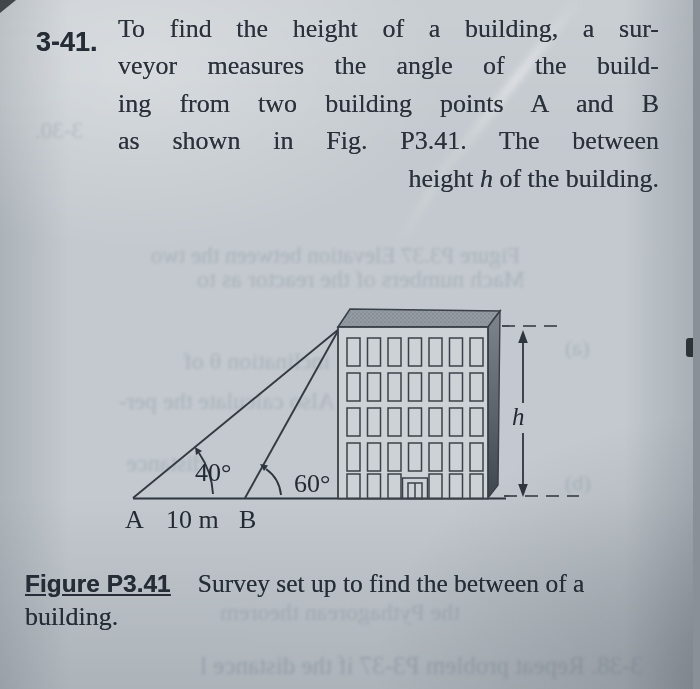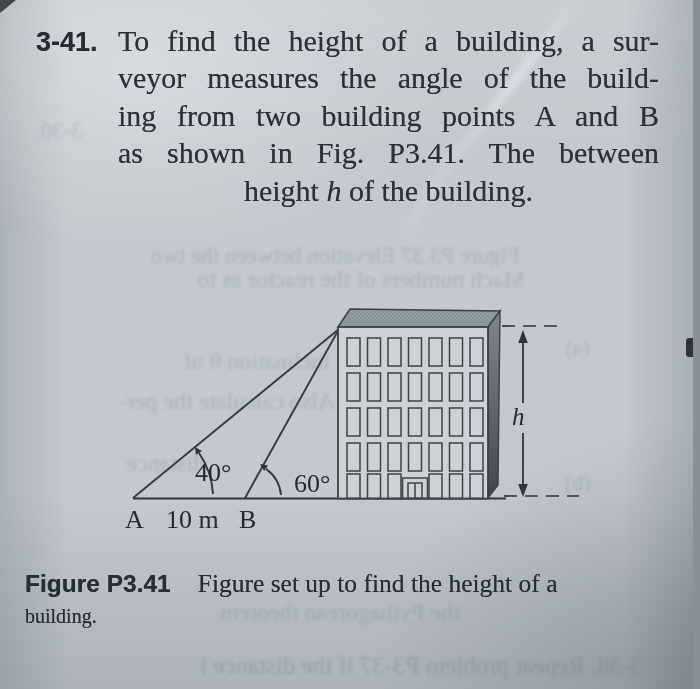--- a/index.html
+++ b/index.html
@@ -15,36 +15,36 @@
     color:#2e343d;
   }
   
   .pnum{
     position:absolute;left:36px;top:29px;
     font-family:"Liberation Sans", sans-serif;font-weight:bold;
     font-size:27px;line-height:27px;color:#272d36;
     text-shadow:0 0 .6px rgba(39,45,54,.75);
   }
   .plines{
-    position:absolute;left:118px;top:22px;width:541px;
-    font-size:30px;line-height:37.4px;color:#2b313a;
+    position:absolute;left:118px;top:10px;width:541px;
+    font-size:26px;line-height:37.4px;color:#2b313a;
     text-shadow:0 0 .6px rgba(43,49,58,.7);
   }
   .jline{text-align:justify;text-align-last:justify;}
-  .lline{text-align:center;}
+  .lline{text-align:right;}
   .it{font-style:italic;}
   
   .caption{position:absolute;left:25px;top:567px;width:640px;color:#272d36;}
   .cap1{display:flex;align-items:baseline;gap:27px;line-height:33px;}
   .cap-label{
     font-family:"Liberation Sans", sans-serif;font-weight:bold;font-size:24.5px;
-    text-shadow:0 0 .5px rgba(39,45,54,.8);white-space:nowrap;
+    text-shadow:0 0 .5px rgba(39,45,54,.8);white-space:nowrap;text-decoration:underline;
   }
   .cap-text{font-size:25.5px;text-shadow:0 0 .5px rgba(39,45,54,.7);white-space:nowrap;}
-  .cap2{font-size:20px;line-height:33px;text-shadow:0 0 .5px rgba(39,45,54,.7);}
+  .cap2{font-size:26px;line-height:33px;text-shadow:0 0 .5px rgba(39,45,54,.7);}
   
   .fig{position:absolute;left:100px;top:285px;width:520px;height:250px;}
   .fig text{font-family:"Liberation Serif", serif;fill:#242a33;}
   
   .ghost{
     position:absolute;font-family:"Liberation Serif", serif;
     color:rgba(98,112,130,.62);opacity:.40;filter:blur(1.6px);
     transform:scaleX(-1);white-space:nowrap;font-size:24px;
   }
   .ghost-strong{opacity:.52;}
@@ -177,20 +177,20 @@
     <text x="194" y="207" font-size="26">60°</text>
     <text x="25" y="243" font-size="26">A</text>
     <text x="66" y="243" font-size="26">10 m</text>
     <text x="139" y="243" font-size="26">B</text>
     <text x="412" y="140" font-size="25" font-style="italic">h</text>
   </svg>
 
   <div class="caption">
     <div class="cap1">
       <span class="cap-label">Figure P3.41</span>
-      <span class="cap-text">Figure set up to find the height of a</span>
+      <span class="cap-text">Survey set up to find the between of a</span>
     </div>
     <div class="cap2">building.</div>
   </div>
 
   <div class="corner-tl"></div>
   <div class="edge-tab"></div>
 </div>
 
 </body></html>

